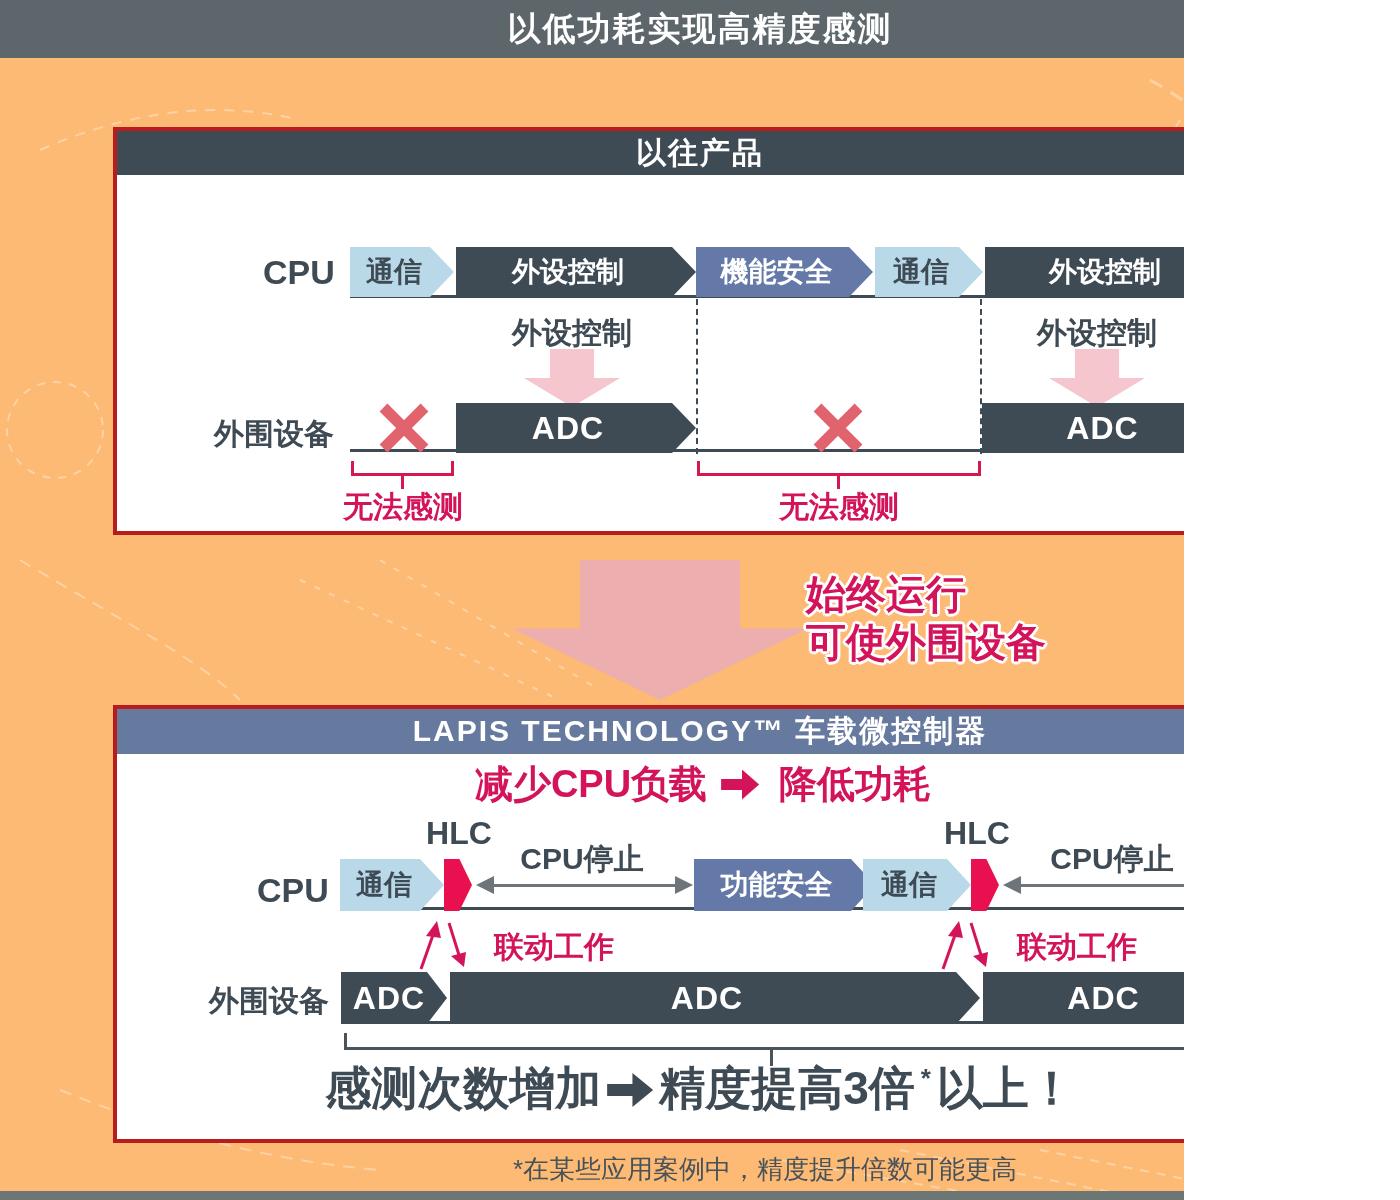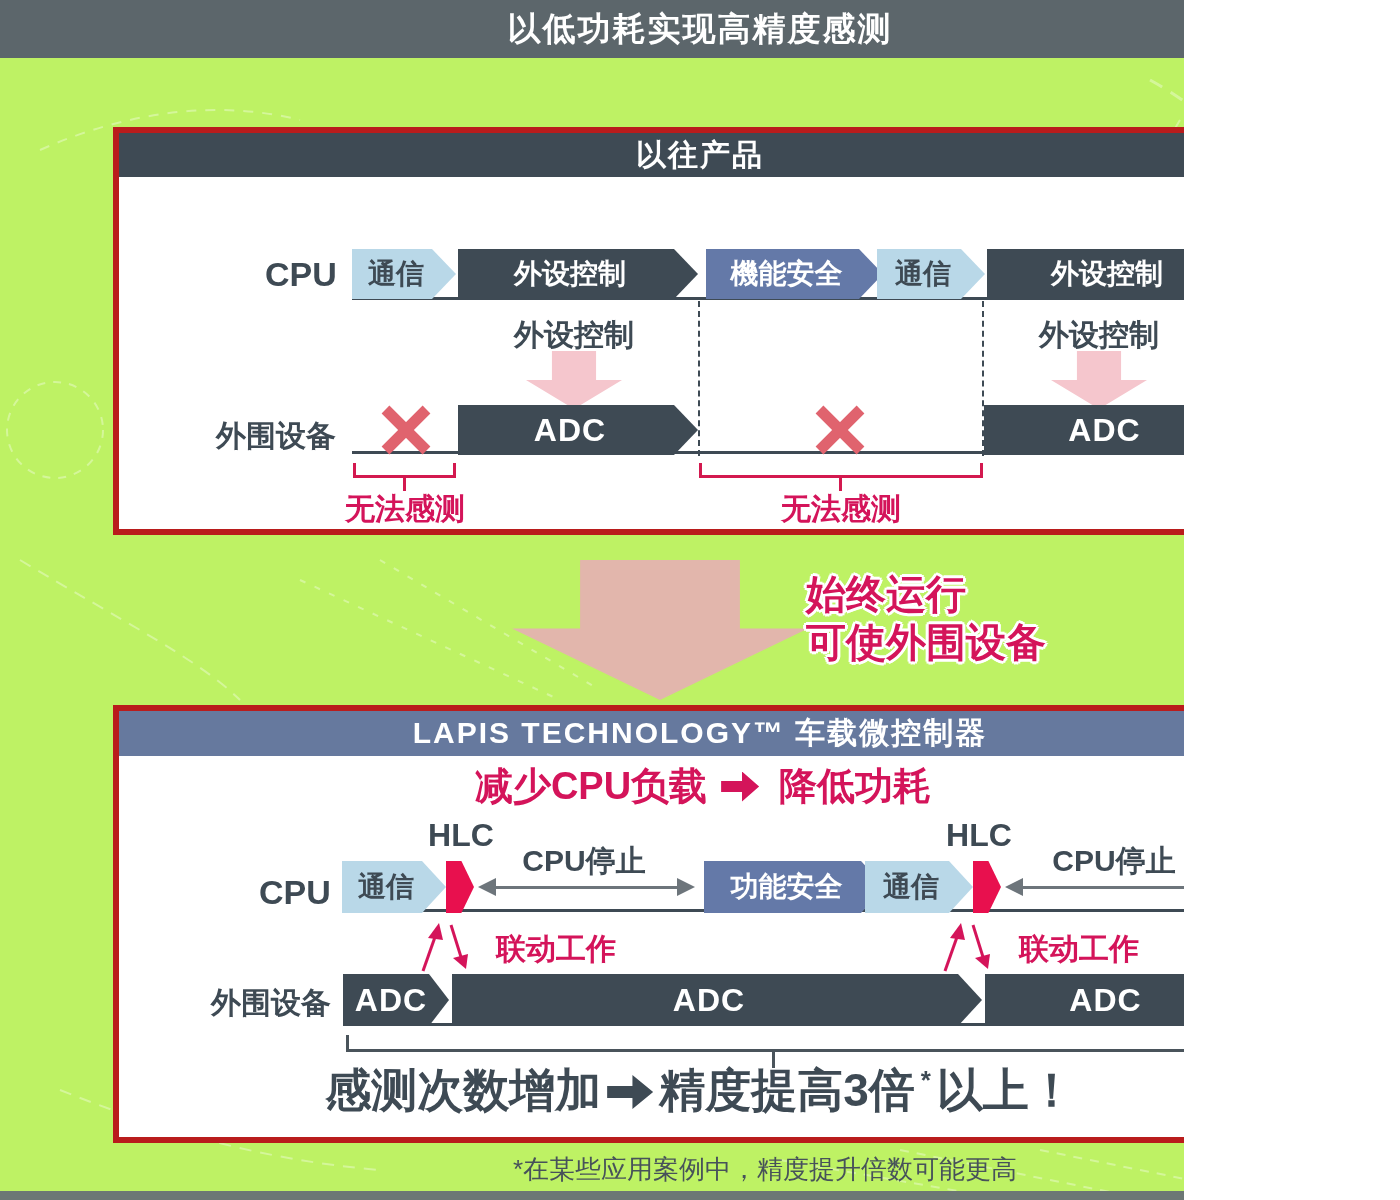--- a/index.html
+++ b/index.html
@@ -1,41 +1,41 @@
 <!DOCTYPE html>
 <html><head>
 <meta charset="utf-8">
 <style>
   html,body{margin:0;padding:0;}
   body{font-family:"Liberation Sans","DejaVu Sans",sans-serif;}
-  #stage{position:relative;width:1184px;height:1200px;background:#bef264;overflow:hidden;}
+  #stage{position:relative;width:1184px;height:1200px;background:#fdba74;overflow:hidden;}
   .abs{position:absolute;}
   .nowrap{white-space:nowrap;}
 
   
   #topbar{left:0;top:0;width:1400px;height:58px;background:#5c666b;display:flex;align-items:center;justify-content:center;}
   #topbar .t{color:#ffffff;font-size:33px;font-weight:700;letter-spacing:2px;}
 
   
   #motif{left:0;top:0;width:1400px;height:1200px;pointer-events:none;}
 
   
-  .panel{background:#ffffff;border:6px solid #b91c1c;box-sizing:border-box;}
+  .panel{background:#ffffff;border:4px solid #b91c1c;box-sizing:border-box;}
   #panel-old{left:113px;top:127px;width:1174px;height:408px;}
   #panel-new{left:113px;top:705px;width:1174px;height:438px;}
   .panel-header{left:0;top:0;width:100%;height:44px;display:flex;align-items:center;justify-content:center;color:#fff;font-weight:700;font-size:30px;letter-spacing:2px;}
   #panel-old .panel-header{background:#3e4a54;}
   #panel-new .panel-header{background:#66799e;height:45px;}
 
   
   .task{height:50px;display:flex;align-items:center;justify-content:center;font-weight:700;z-index:3;
         clip-path:polygon(0 0,calc(100% - 24px) 0,100% 50%,calc(100% - 24px) 100%,0 100%);padding-right:16px;box-sizing:border-box;}
   .task.dark{background:#3e4a54;color:#fff;font-size:28px;}
   .task.blue{background:#b9d8e8;color:#3e4a54;font-size:28px;}
-  .task.safety{background:#6479a8;color:#fff;font-size:28px;margin-left:8px;}
+  .task.safety{background:#6479a8;color:#fff;font-size:28px;}
   .task.adc{background:#3e4a54;color:#fff;font-size:32px;letter-spacing:1px;}
 
   
   .tl{height:3px;background:#3e4a54;z-index:1;}
   .tl-head{width:0;height:0;border-top:10px solid transparent;border-bottom:10px solid transparent;border-left:19px solid #3e4a54;z-index:1;}
 
   
   .vdash{width:0;border-left:2px dashed #3e4a54;z-index:2;}
 
   

